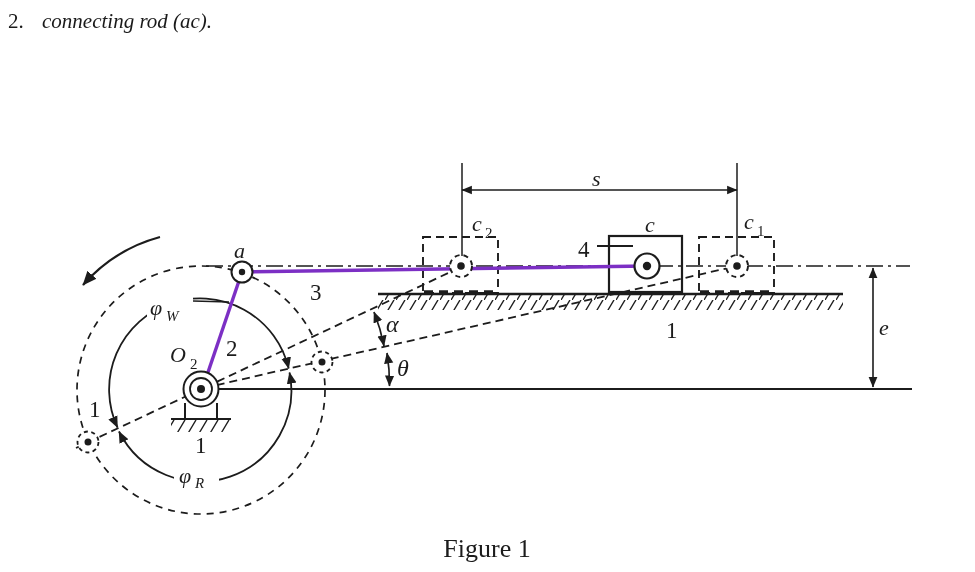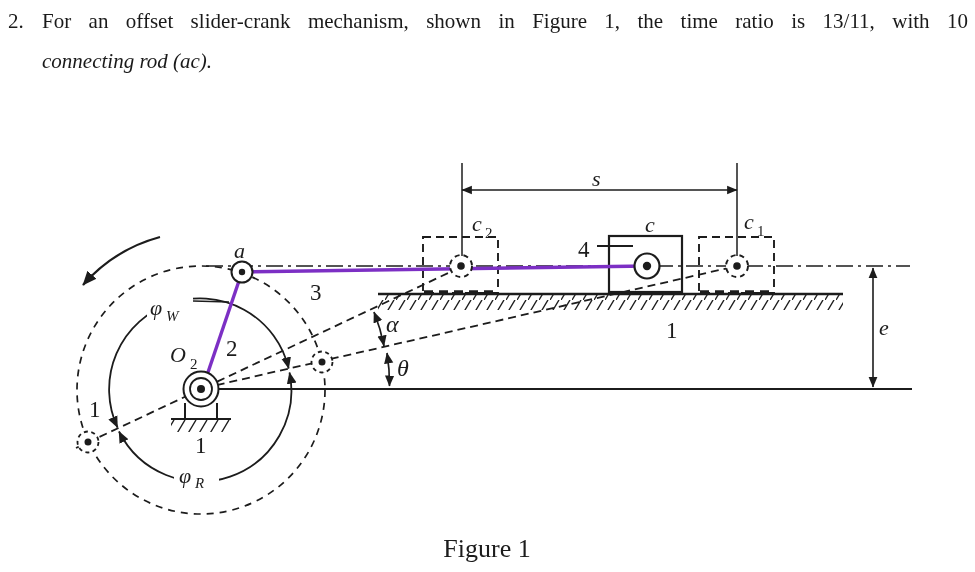--- a/index.html
+++ b/index.html
@@ -22,21 +22,20 @@
   .subd{font-size:15px;}
   .subi{font-size:15px;font-style:italic;}
   .cap{font-size:26px;}
 </style>
 </head>
 <body>
 
 <div class="ptext">
   <div class="pline first">
     <span class="pnum">2.</span>
-    <span>For an offset slider-crank mechanism, shown in Figure 1, the time ratio is 13/11, with 10</span>
   </div>
   <div class="pline last">
     <span>connecting rod (ac).</span>
   </div>
 </div>
 
 <div class="figwrap">
 <svg width="975" height="572" viewBox="0 0 975 572">
   <defs>
     <marker id="arr" viewBox="0 0 10 10" refX="9.5" refY="5" markerWidth="6.5" markerHeight="6.5" orient="auto-start-reverse">

